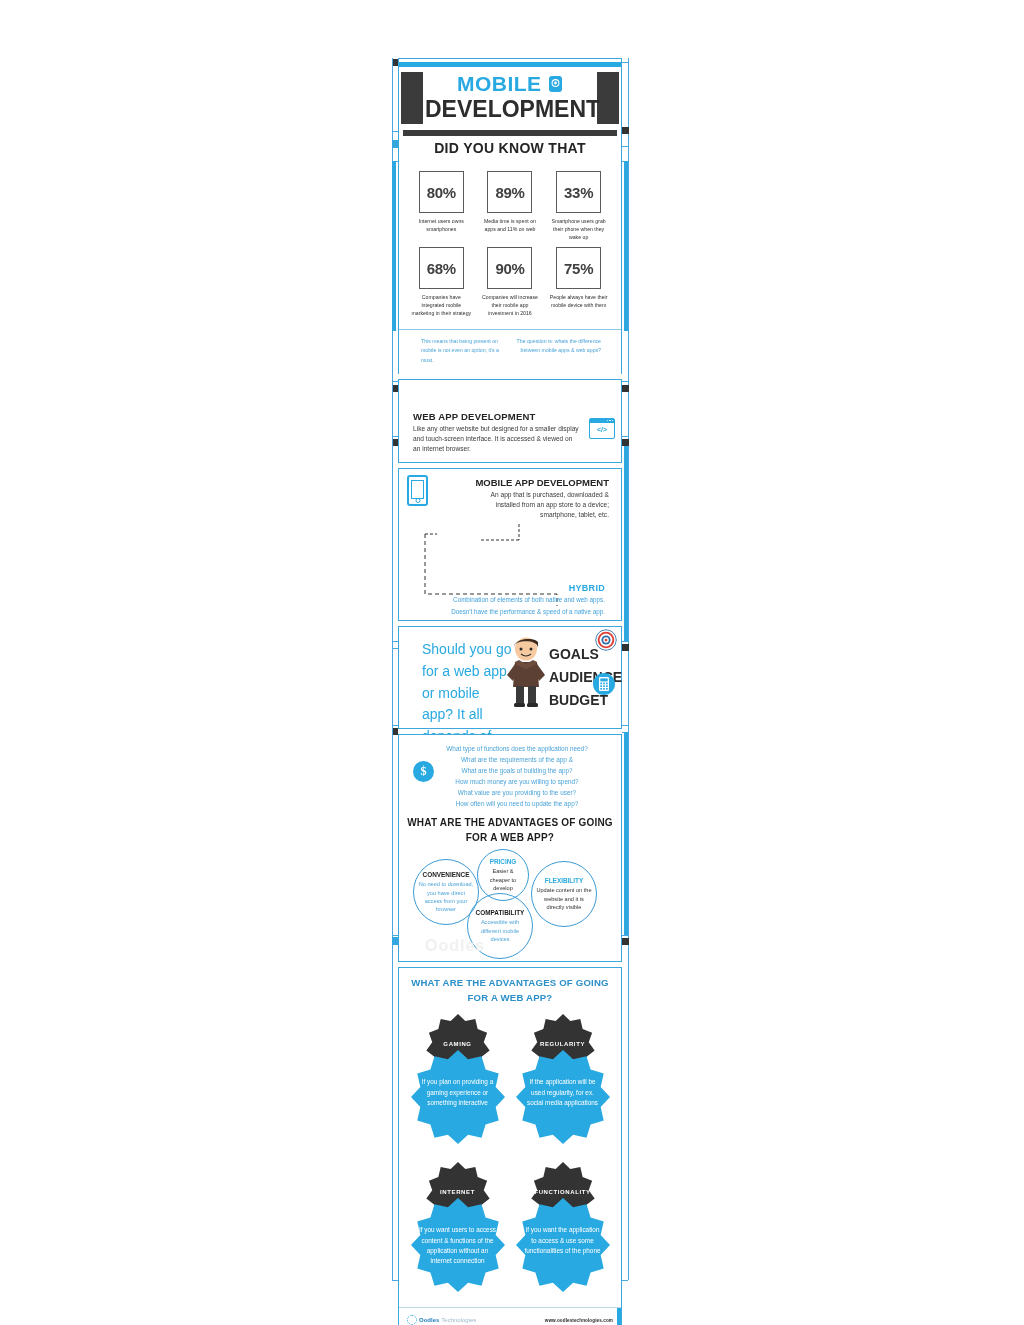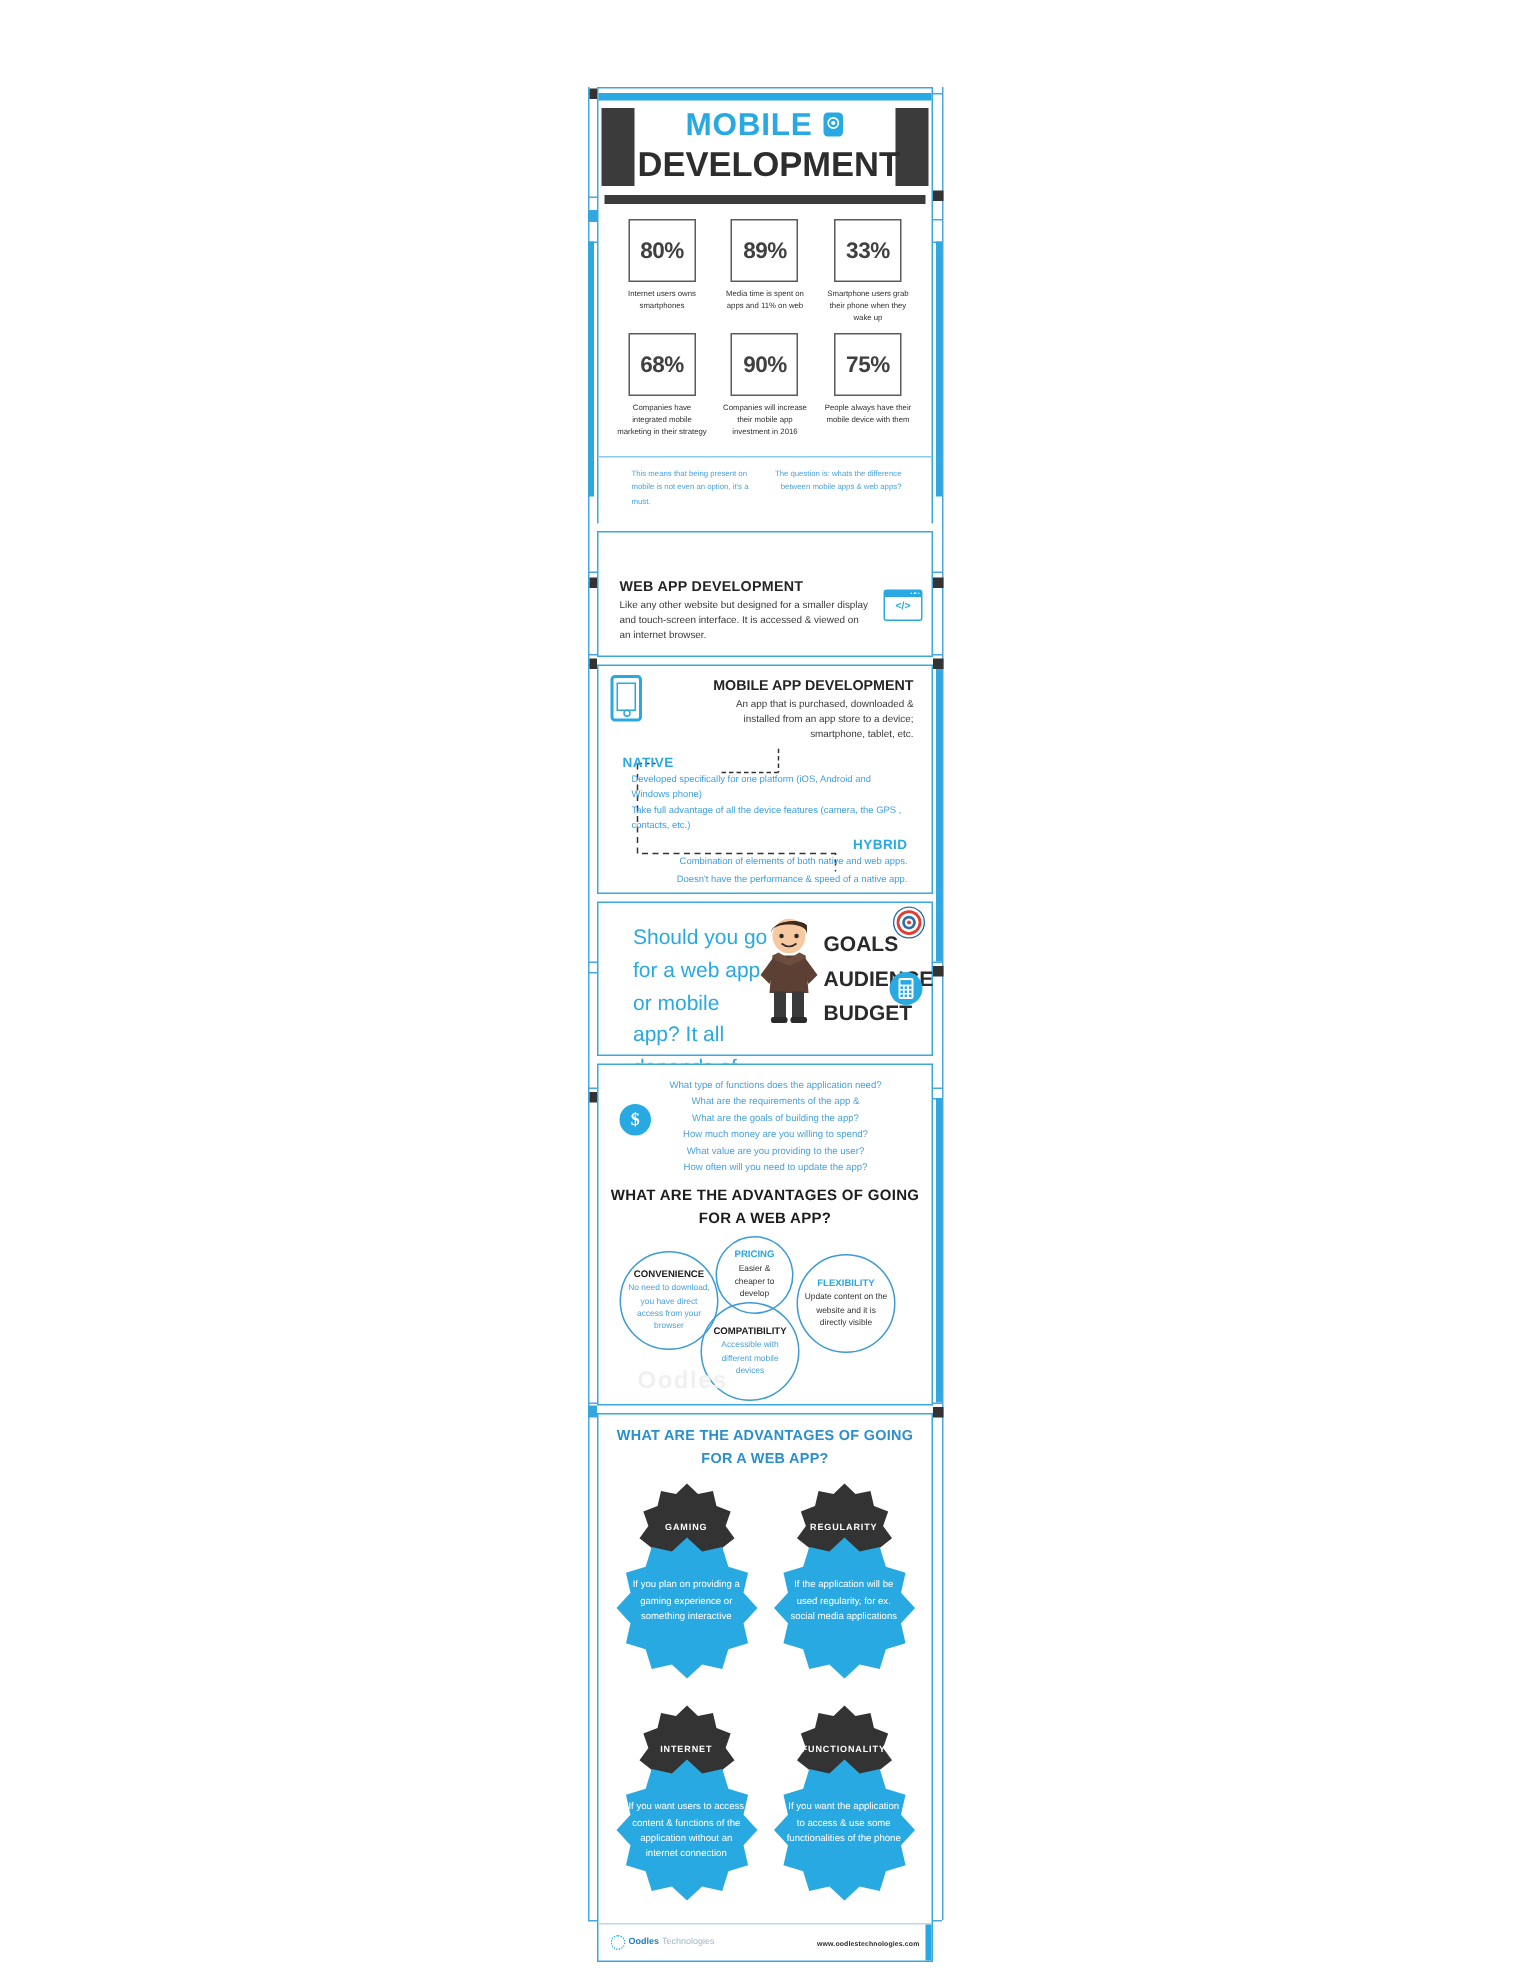--- a/index.html
+++ b/index.html
@@ -182,20 +182,21 @@
                 <rect x="1" y="1" width="13" height="16" rx="3" fill="#29a9e1"></rect>
                 <circle cx="7.5" cy="8" r="3.4" fill="none" stroke="#fff" stroke-width="1.1"></circle>
                 <circle cx="7.5" cy="8" r="1.4" fill="#fff"></circle>
               </svg>
             </span>
           </div>
           <div class="t-dev">DEVELOPMENT</div>
         </div>
       </div>
       <div class="hdr-darkbar"></div>
+      <div class="didyouknow">DID YOU KNOW THAT</div>
     </div>
 
     <div class="sec">
       <div class="stats" id="stats-grid">
           <div class="stat-row">
             <div class="stat">
               <div class="stat-box">
                 <span class="stat-num">80%</span>
               </div>
               <div class="stat-cap">Internet users owns smartphones</div>
@@ -270,25 +271,20 @@
           <div class="ma-p" style="padding-left:56px;">An app that is purchased, downloaded &amp; installed from an app store to a device; smartphone, tablet, etc.</div>
         </div>
 
         <div class="dash-col">
           <svg width="210" height="92" style="position:absolute;left:0;top:0;">
             <path d="M112,0 L112,16" stroke="#333" stroke-width="1" stroke-dasharray="3,2" fill="none"></path>
             <path d="M112,16 L72,16" stroke="#333" stroke-width="1" stroke-dasharray="3,2" fill="none"></path>
             <path d="M18,10 L18,70 L150,70 L150,82" stroke="#333" stroke-width="1" stroke-dasharray="4,3" fill="none"></path>
             <path d="M18,10 L30,10" stroke="#333" stroke-width="1" stroke-dasharray="3,2" fill="none"></path>
           </svg>
-          <div class="native-box">
-            <div class="native-t">NATIVE</div>
-            <div class="native-li">Developed specifically for one platform (iOS, Android and Windows phone)</div>
-            <div class="native-li">Take full advantage of all the device features (camera, the GPS , contacts, etc.)</div>
-          </div>
           <div class="hybrid-box">
             <div class="hybrid-t">HYBRID</div>
             <div class="hybrid-p">Combination of elements of both native and web apps.</div>
             <div class="hybrid-p">Doesn't have the performance &amp; speed of a native app.</div>
           </div>
         </div>
       </div>
     </div>
 
     <div class="sec-gap"></div>

